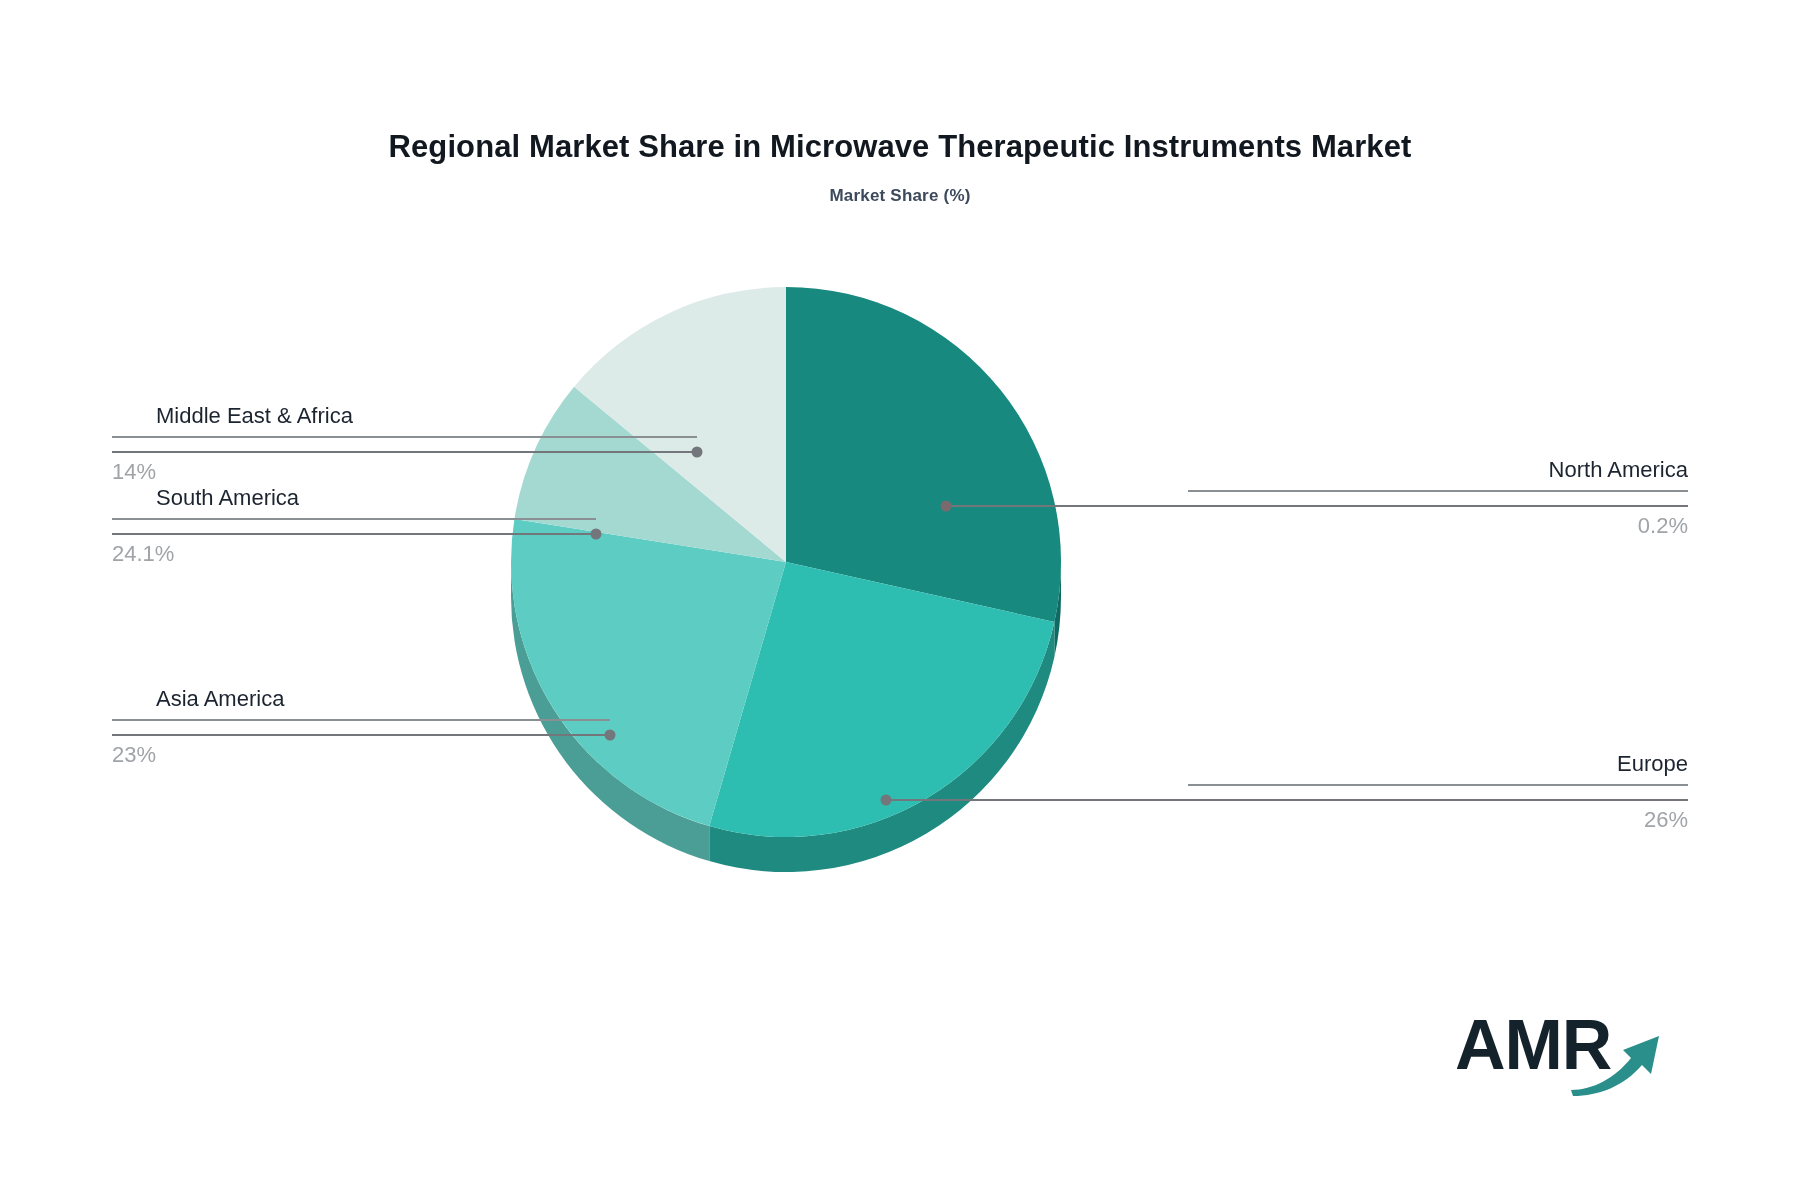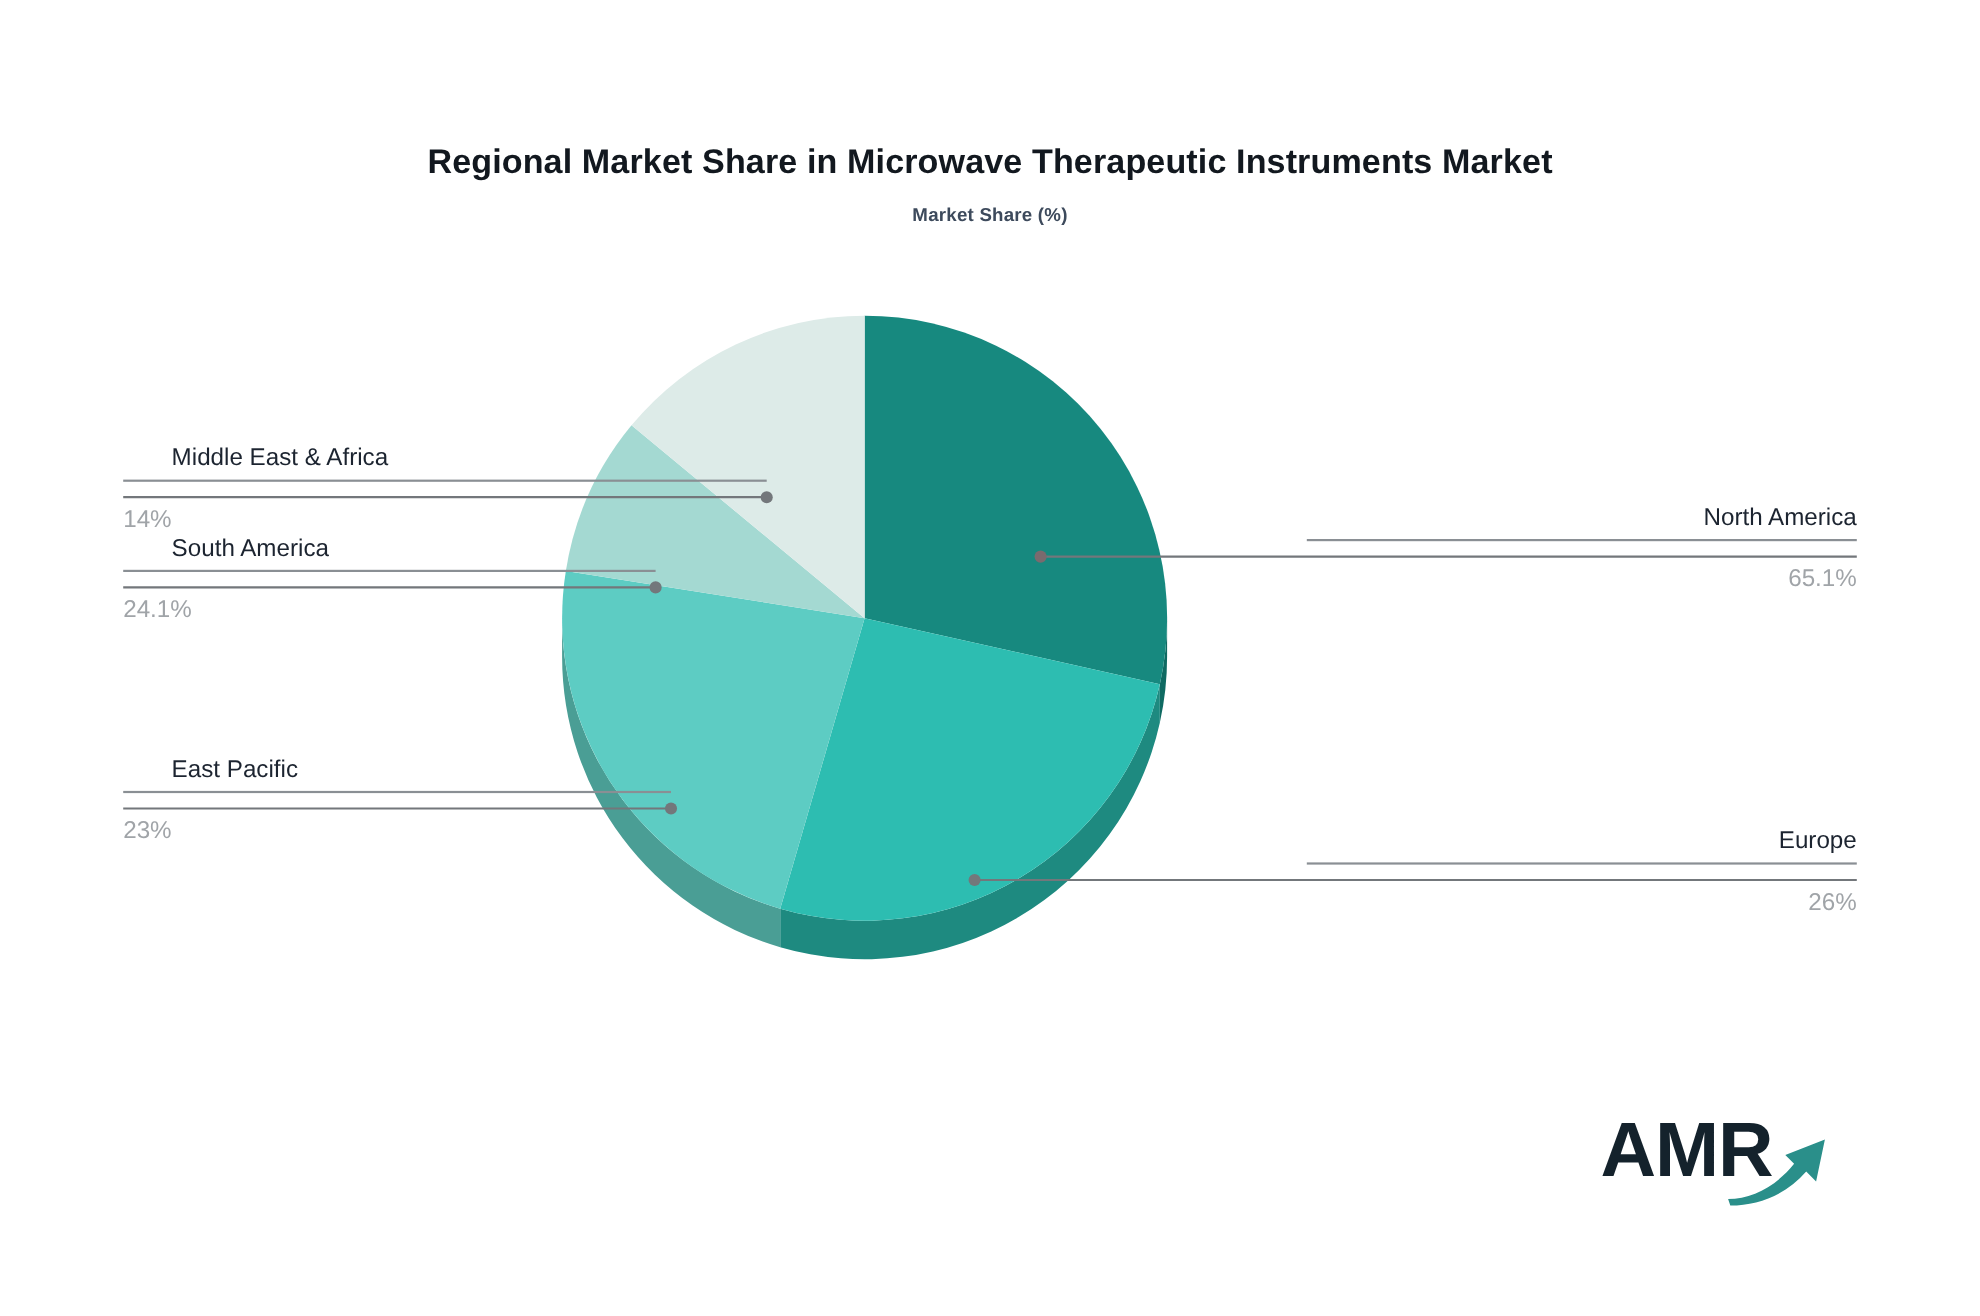--- a/index.html
+++ b/index.html
@@ -165,29 +165,29 @@
     <div class="cl-value">14%</div>
   </div>
 
   <div class="callout left" style="left:112px; top:484px; width:484px;">
     <div class="cl-name">South America</div>
     <div class="cl-rule"></div>
     <div class="cl-value">24.1%</div>
   </div>
 
   <div class="callout left" style="left:112px; top:685px; width:498px;">
-    <div class="cl-name">East Pacific</div>
+    <div class="cl-name">Asia America</div>
     <div class="cl-rule"></div>
     <div class="cl-value">23%</div>
   </div>
 
   <div class="callout right" style="left:1188px; top:456px; width:500px;">
     <div class="cl-name">North America</div>
     <div class="cl-rule"></div>
-    <div class="cl-value">65.1%</div>
+    <div class="cl-value">0.2%</div>
   </div>
 
   <div class="callout right" style="left:1188px; top:750px; width:500px;">
     <div class="cl-name">Europe</div>
     <div class="cl-rule"></div>
     <div class="cl-value">26%</div>
   </div>
 
   <div id="amr-logo">
     <div class="amr-text">AMR</div>

